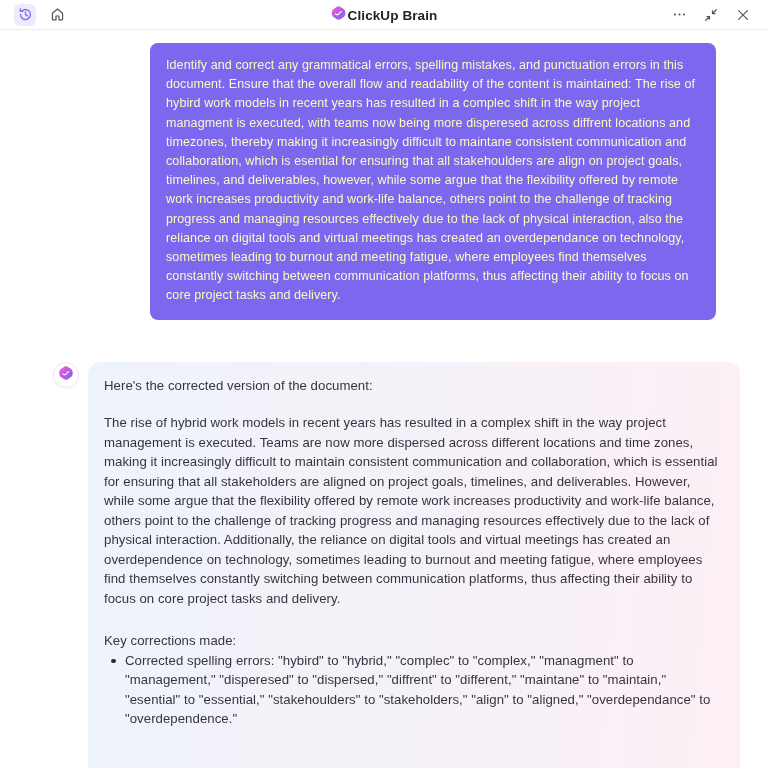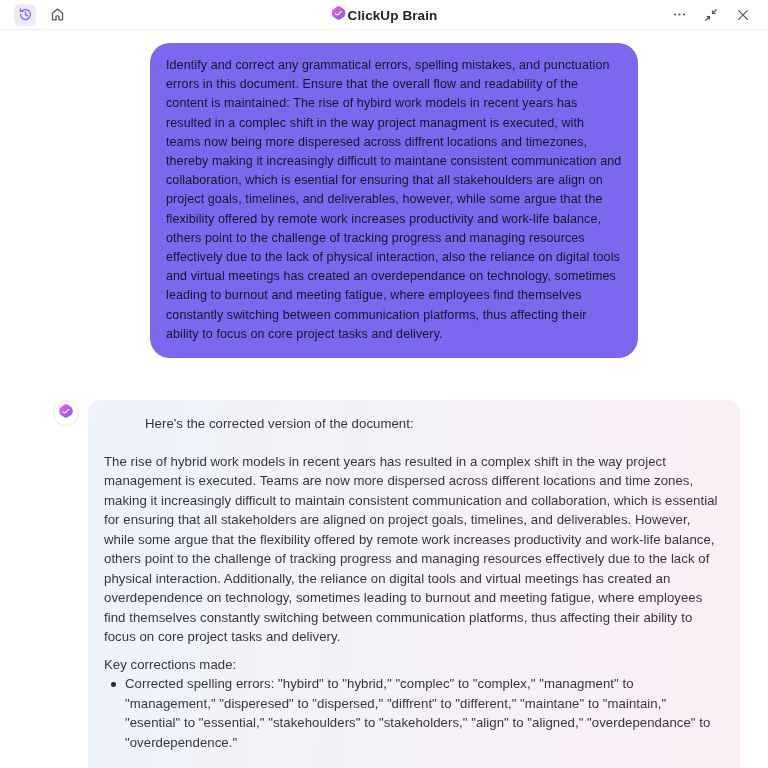--- a/index.html
+++ b/index.html
@@ -24,40 +24,40 @@
   .title-wrap {
     position:absolute; left:50%; top:0; transform:translateX(-50%);
     height:30px; display:flex; align-items:center; gap:1px;
   }
   .title {
     font-size:13.5px; font-weight:600; color:#23232e; letter-spacing:0.1px;
   }
   
   .chat { padding-top:13px; }
   .user-bubble {
-    width:488px; margin-left:150px; background:#7b68ee; border-radius:20px;
-    padding:13px 16px 14px 16px; color:#0f172a;
+    width:566px; margin-left:150px; background:#7b68ee; border-radius:8px;
+    padding:13px 16px 14px 16px; color:#fef9c3;
     font-size:12.5px; line-height:19.2px; letter-spacing:0.1px;
   }
   .ai-row {
     display:flex; align-items:flex-start; margin-top:42px; padding-left:53px; padding-right:28px;
   }
   .avatar {
     width:26px; height:26px; border-radius:50%; background:#fff;
     border:1px solid #efe9ef; display:flex; align-items:center; justify-content:center;
     margin-right:9px; flex:0 0 auto; box-shadow:0 1px 2px rgba(0,0,0,0.04);
   }
   .ai-card {
     flex:1 1 auto; border-radius:12px; min-height:440px;
     background:linear-gradient(95deg, #eef4fa 0%, #f6f1f8 55%, #fdeff6 100%);
     padding:14px 16px 18px 16px; color:#35353f;
     font-size:13.2px; line-height:19.5px; letter-spacing:0.05px;
   }
-  .ai-intro { margin-bottom:18px;margin-left:41px; }
-  .ai-body { margin-bottom:8px; }
+  .ai-intro { margin-bottom:18px; }
+  .ai-body { margin-bottom:23px; }
   .ai-keyhead { }
   .ai-bullets { list-style:none; }
   .ai-bullets li {
     position:relative; padding-left:21px; margin-bottom:9px;
   }
   .ai-bullets li::before {
     content:""; position:absolute; left:7px; top:8px;
     width:4.5px; height:4.5px; border-radius:50%; background:#2c2c36;
   }
 </style>

